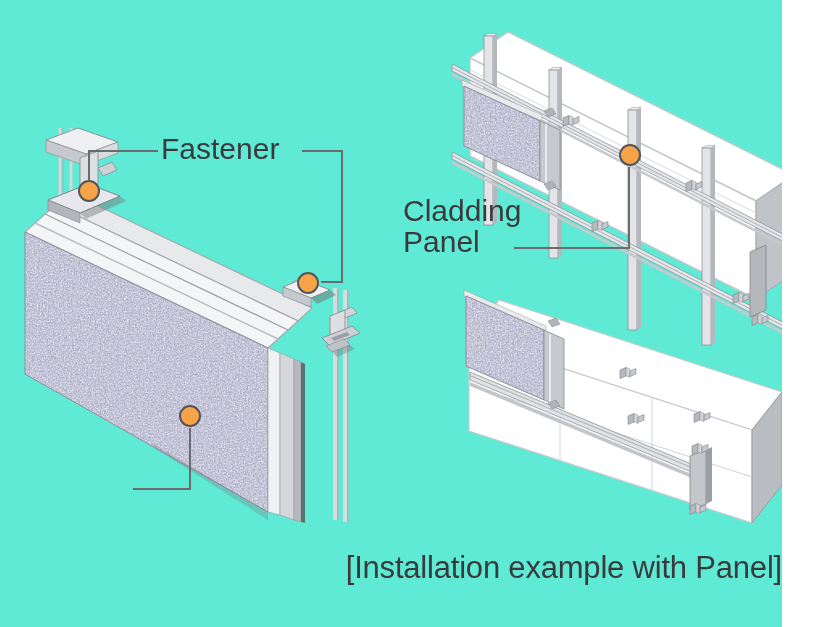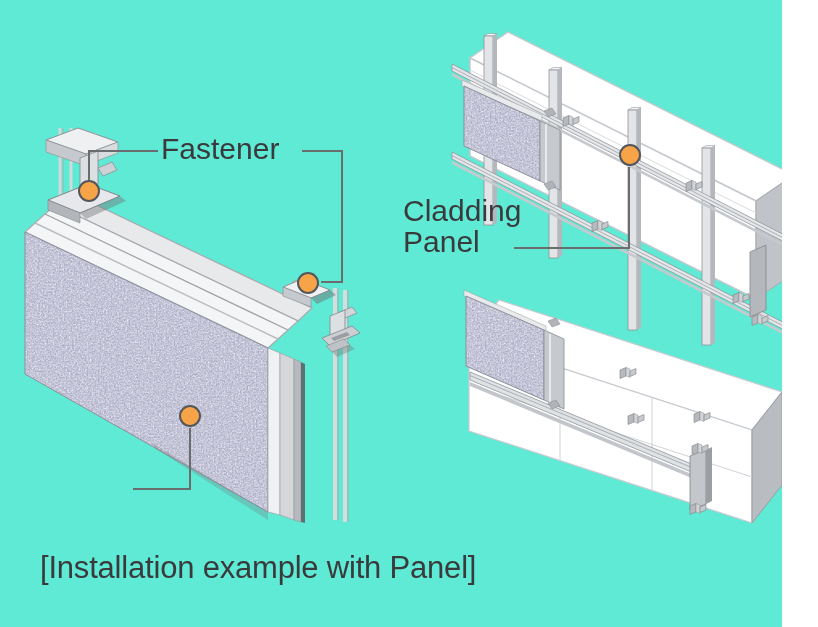--- a/index.html
+++ b/index.html
@@ -2,22 +2,22 @@
 <html><head>
 <meta charset="utf-8">
 <style>
   html,body{margin:0;padding:0;background:#fff;}
   #canvas{position:relative;width:782px;height:627px;background:#5eead4;overflow:hidden;
           font-family:"Liberation Sans","DejaVu Sans",sans-serif;}
   #scene{position:absolute;left:0;top:0;}
   .label{position:absolute;color:#3A3A3C;font-size:30px;line-height:36px;white-space:pre-line;}
   .marker{position:absolute;width:18px;height:18px;border-radius:50%;
           background:#F6A447;border:2px solid #55565B;box-sizing:content-box;}
-  #caption{position:absolute;left:0;right:0;top:550px;text-align:left;
-           color:#3A3A3C;font-size:31px;letter-spacing:-0.2px;padding-left:40px;}
+  #caption{position:absolute;left:0;right:0;top:550px;text-align:right;
+           color:#3A3A3C;font-size:31px;letter-spacing:-0.2px;}
 </style>
 </head>
 <body>
 
 <div id="canvas">
 
 <svg id="scene" width="818" height="627" viewBox="0 0 818 627">
   <defs>
     <filter id="noiseA" x="0%" y="0%" width="100%" height="100%">
       <feTurbulence type="fractalNoise" baseFrequency="0.45" numOctaves="3" seed="4"></feTurbulence>

